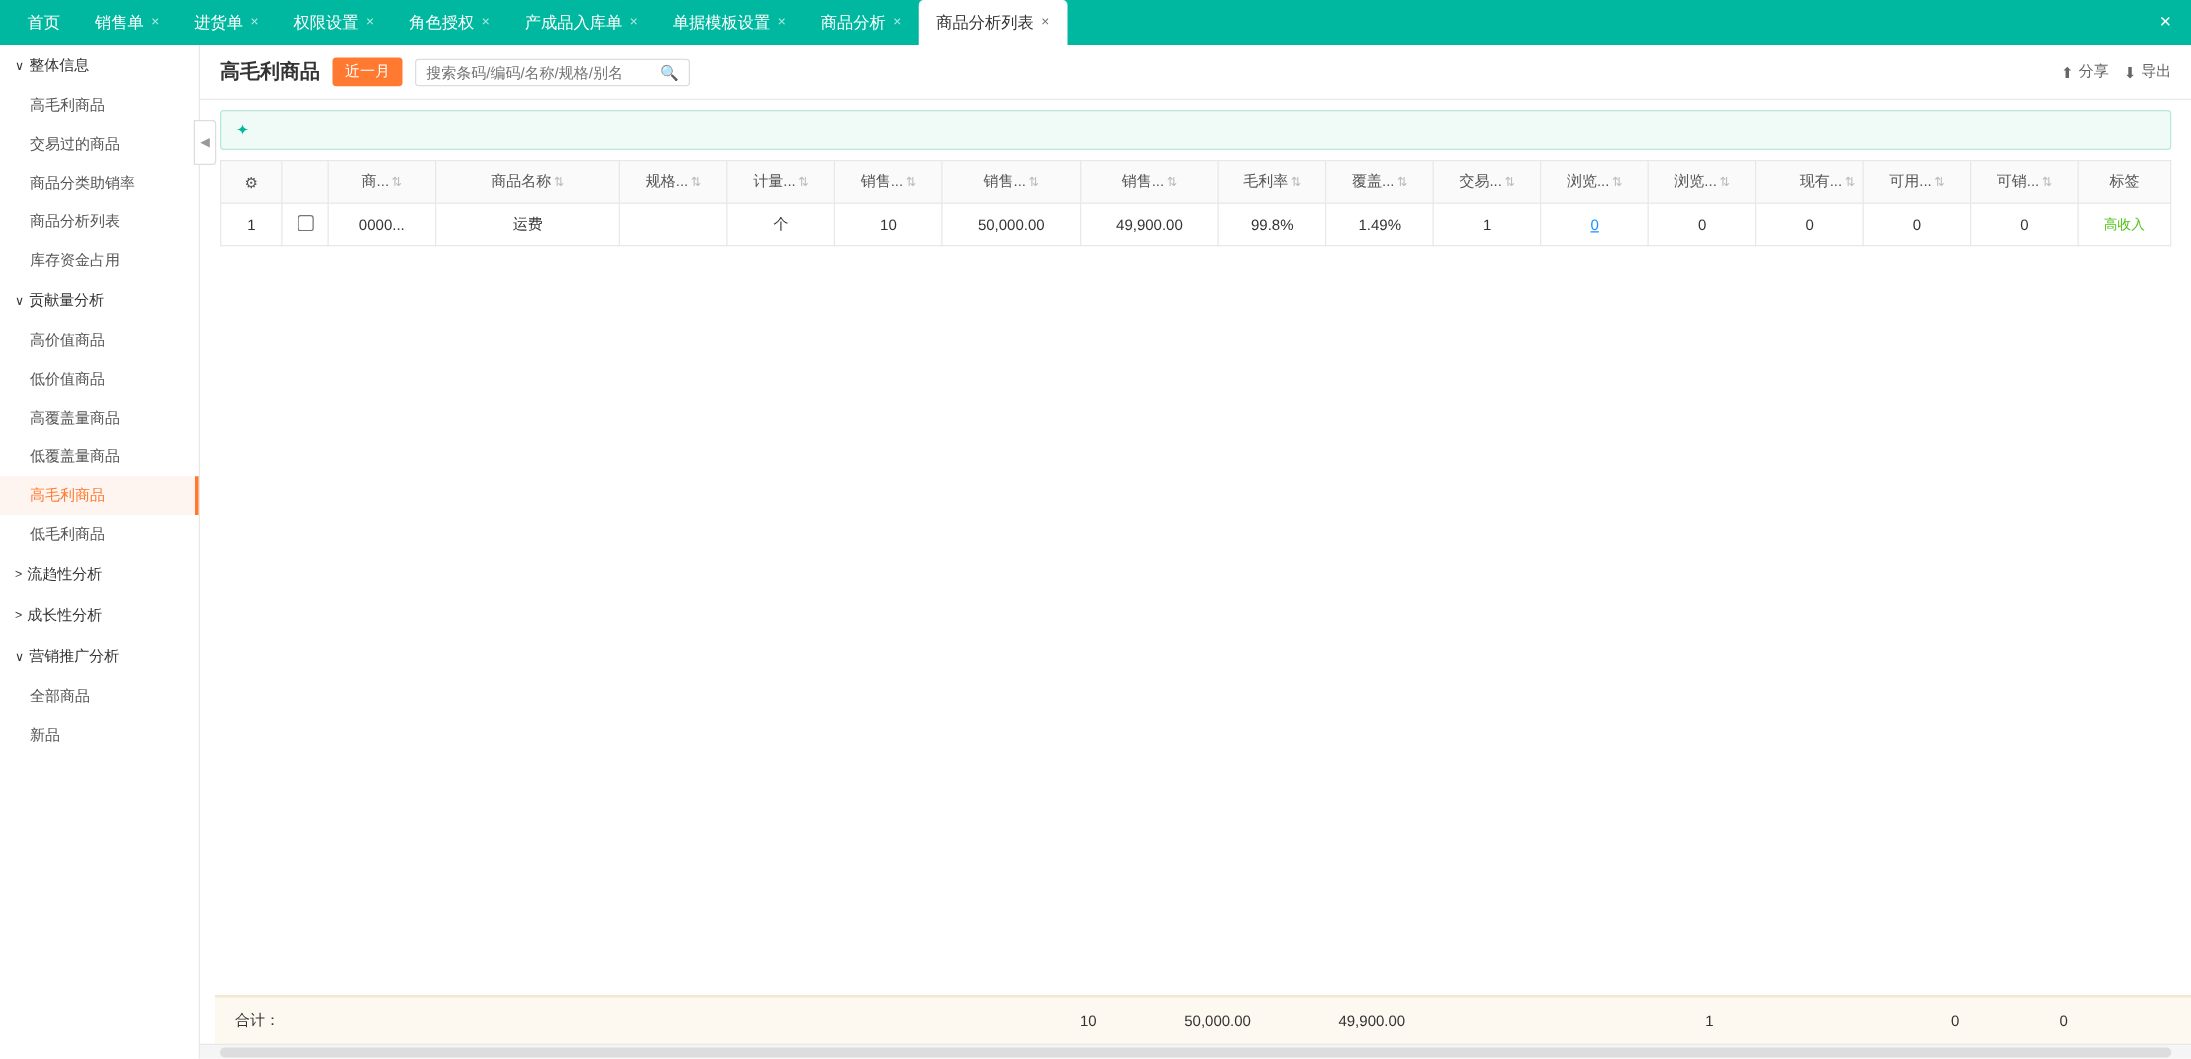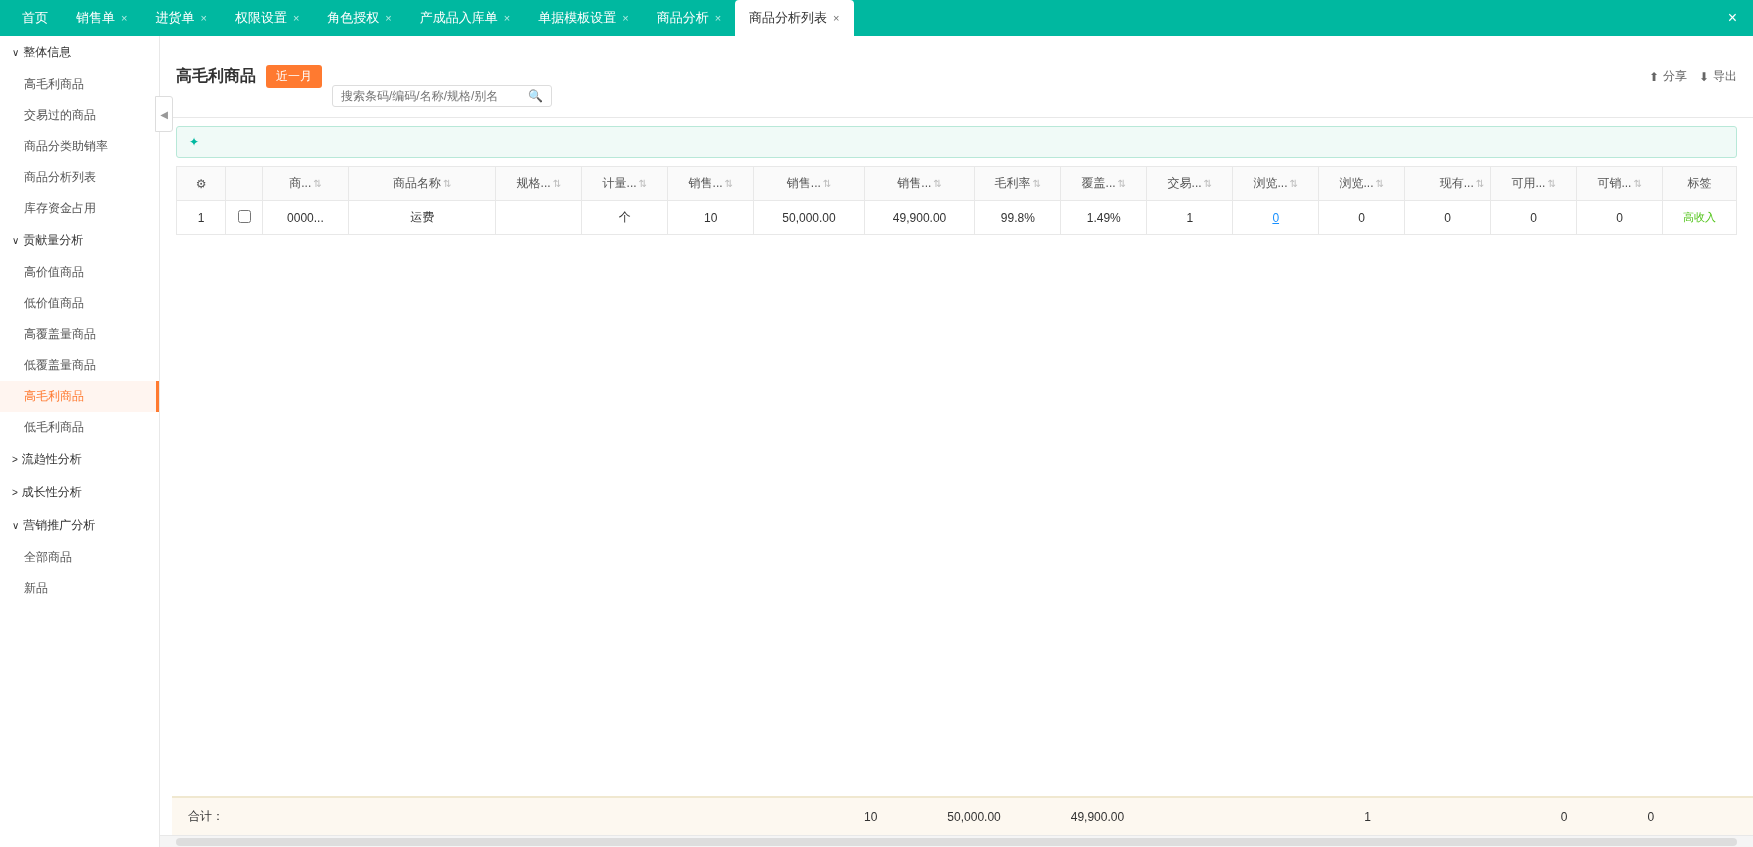--- a/index.html
+++ b/index.html
@@ -110,21 +110,20 @@
       font-size: 12px;
     }
     .search-box {
       display: flex;
       align-items: center;
       border: 1px solid #ddd;
       border-radius: 3px;
       padding: 3px 8px;
       width: 220px;
       gap: 4px;
-      margin-top: 39px;
     }
     .search-box input {
       border: none;
       outline: none;
       font-size: 12px;
       flex: 1;
       color: #aaa;
     }
     .header-actions {
       margin-left: auto;

